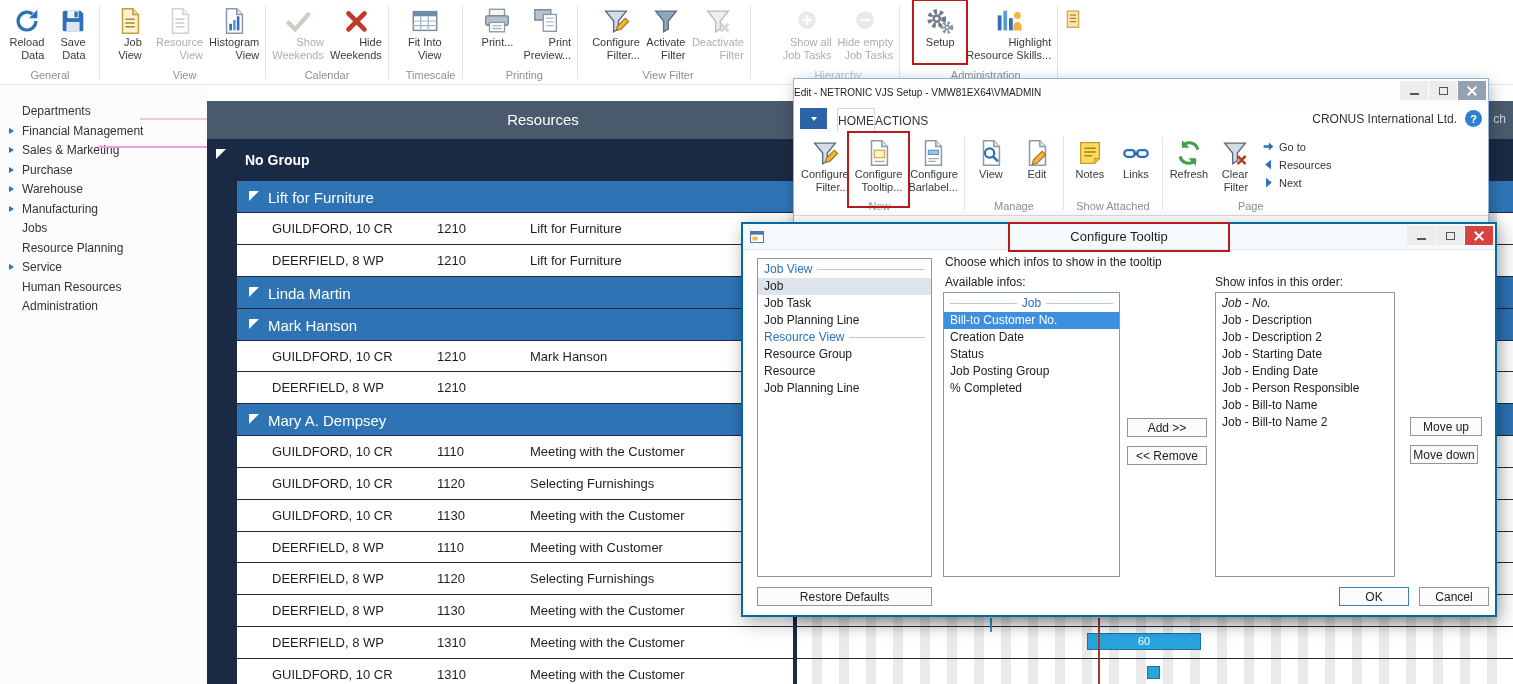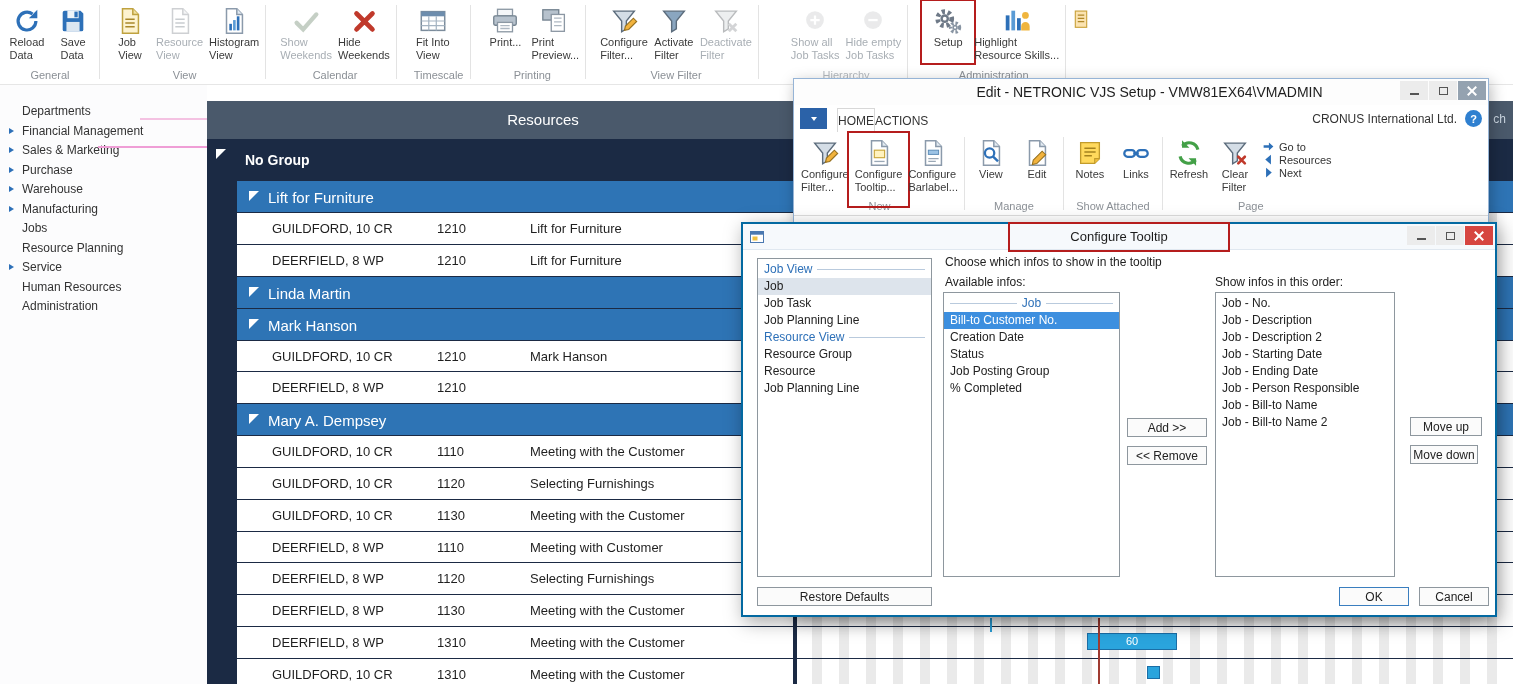--- a/index.html
+++ b/index.html
@@ -3,30 +3,30 @@
 <meta charset="utf-8">
 <style>
 *{margin:0;padding:0;box-sizing:border-box}
 html,body{width:1513px;height:684px;overflow:hidden;background:#fff;font-family:"Liberation Sans",sans-serif}
 #screen{position:relative;width:1513px;height:684px;background:#fff;overflow:hidden}
 
 
 #ribbon{position:absolute;left:0;top:0;width:100%;height:85px;background:#fff;border-bottom:1px solid #e6e6e6;display:flex;align-items:stretch;padding:2px 0 0 4px;z-index:1}
 .rb-group{display:flex;flex-direction:column}
 #ribbon .rb-group[data-gidx="1"]{margin-left:4px}
-#ribbon .rb-group[data-gidx="2"]{margin-left:8px}
+#ribbon .rb-group[data-gidx="2"]{}
 #ribbon .rb-group[data-gidx="3"]{margin-left:10px}
 #ribbon .rb-group[data-gidx="4"]{margin-left:8px}
 #ribbon .rb-group[data-gidx="5"]{margin-left:8px}
 #ribbon .rb-group[data-gidx="6"]{margin-left:26px}
 #ribbon .rb-group[data-gidx="7"]{margin-left:14px}
 .rb-buttons{display:flex;align-items:flex-start;flex:1}
 .rb-label{text-align:center;font-size:11px;color:#8b9096;padding:0 4px 3px;white-space:nowrap}
 .rb-sep{width:1px;background:#e3e3e3;margin:3px 3px 5px}
-.rbtn{position:relative;display:flex;flex-direction:column;align-items:center;min-width:46px;max-width:92px;padding:4px 3px 1px;font-size:11px;color:#3a3a3a;text-align:left;line-height:1.15;cursor:default}
+.rbtn{position:relative;display:flex;flex-direction:column;align-items:center;min-width:46px;max-width:92px;padding:4px 3px 1px;font-size:11px;color:#3a3a3a;text-align:right;line-height:1.15;cursor:default}
 .rbtn .ricon{width:30px;height:30px;display:block}
 .rbtn .ricon svg{width:100%;height:100%;display:block}
 .rlab div{white-space:nowrap;min-height:12px}
 .disabled{color:#a8aeb4}
 .disabled .ricon{opacity:.45;filter:grayscale(.7)}
 .rb-label.disabled{color:#b5babf}
 .rbtn.hl::after{content:"";position:absolute;left:-5px;right:-5px;top:-3px;bottom:-3px;border:2px solid #b51d1d;pointer-events:none}
 .rbtn.partial{min-width:22px;max-width:24px;overflow:hidden}
 .rbtn.partial .ricon{width:26px;height:28px}
 
@@ -52,48 +52,48 @@
 .row.data::after{content:"";position:absolute;left:588px;right:0;top:0;bottom:0;background:repeating-linear-gradient(90deg,#fff 0 17px,#eaeaea 17px 27px)}
 .tri{position:absolute;width:0;height:0;border-top:10px solid #fff;border-right:10px solid transparent}
 .row.dark .tri{left:9px;top:10px}
 .row.grp .tri{left:42px;top:10px}
 .row .lbl{position:absolute;color:#fff;font-size:15px;line-height:1;white-space:nowrap}
 .row.dark .lbl{left:38px;top:14px;font-weight:bold;font-size:14px}
 .row.grp .lbl{left:61px;top:9px}
 .c{position:absolute;top:0;line-height:31px;font-size:13px;color:#1f1f1f;white-space:nowrap}
 .c.loc{left:65px}.c.num{left:230px}.c.desc{left:323px}
 #splitter{position:absolute;left:586px;top:54px;bottom:0;width:4px;background:#1b2a44;z-index:2}
-#gantt-bar{position:absolute;left:1087px;top:633px;width:90px;height:17px;background:#2aa4dd;border:1px solid #1b6ea6;color:#fff;font-size:11px;text-align:center;line-height:15px;z-index:3}
+#gantt-bar{position:absolute;left:1087px;top:633px;width:114px;height:17px;background:#2aa4dd;border:1px solid #1b6ea6;color:#fff;font-size:11px;text-align:center;line-height:15px;z-index:3}
 #gantt-square{position:absolute;left:1147px;top:666px;width:13px;height:13px;background:#2aa4dd;border:1px solid #1b6ea6;z-index:3}
 #gantt-redline{position:absolute;left:1098px;top:618px;width:2px;height:66px;background:#a03b32;z-index:3}
 #gantt-blueline{position:absolute;left:990px;top:618px;width:2px;height:14px;background:#2a9fd8;z-index:3}
 
 
 #edit-dialog{position:absolute;left:793px;top:78px;width:696px;height:539px;background:#fff;border:1px solid #96b4d6;box-shadow:2px 4px 14px rgba(0,0,0,.28);z-index:10}
 .titlebar{height:26px;display:flex;align-items:center;position:relative;background:#fdfdfd}
-.titlebar .ttl{position:absolute;left:17px;right:0;text-align:center;font-size:14px;color:#1e1e1e;white-space:nowrap}
+.titlebar .ttl{position:absolute;left:0;right:0;font-size:10px;color:#1e1e1e;white-space:nowrap}
 .winbtns{position:absolute;right:2px;top:2px;display:flex;z-index:2}
 .wbtn{width:28px;height:19px;margin-left:1px;display:flex;align-items:center;justify-content:center;background:#ececec}
 .g-min{width:9px;height:2px;background:#555;margin-top:7px;display:block}
 .g-max{width:9px;height:8px;border:1.5px solid #555;display:block}
 .wbtn.close-gray{background:#94a2b0}
 .wbtn.close-red{background:#d64540}
 .x1{position:relative;width:12px;height:12px;display:block}
 .x1::before,.x1::after{content:"";position:absolute;left:5px;top:0;width:2px;height:12px;background:#fff}
 .x1::before{transform:rotate(45deg)}.x1::after{transform:rotate(-45deg)}
 .tabrow{height:27px;display:flex;align-items:flex-end;padding:0 6px;background:#fff}
 .appmenu{width:27px;height:21px;background:#2b62a8;display:flex;align-items:center;justify-content:center;margin:0 10px 0 0;align-self:center}
 .dd-tri{width:0;height:0;border-top:4px solid #fff;border-left:3.5px solid transparent;border-right:3.5px solid transparent}
 .tab{padding:5px 0 4px;font-size:12px;color:#333}
 .tab.active{border:1px solid #d8d8d8;border-bottom:none;background:#fff}
 .company{margin-left:auto;font-size:12px;color:#333;align-self:center}
 .helpbtn{width:17px;height:17px;border-radius:50%;background:#2f80d0;color:#fff;font-size:11px;font-weight:bold;display:flex;align-items:center;justify-content:center;margin-left:8px;align-self:center}
 #dlg-ribbon{height:84px;display:flex;align-items:stretch;padding:2px 0 0 4px;border-bottom:1px solid #ddd;background:#fff}
 #dlg-ribbon .rbtn.hl::after{bottom:-14px}
-.small-col{display:flex;flex-direction:column;padding:6px 4px 0}
+.small-col{display:flex;flex-direction:column;gap:5px;padding:6px 4px 0}
 .sbtn{display:flex;align-items:center;gap:4px;font-size:11px;color:#333;white-space:nowrap}
 .sbtn .ricon{width:13px;height:13px;display:block}
 .sbtn .ricon svg{width:100%;height:100%;display:block}
 
 
 #cfg-dialog{position:absolute;left:741px;top:222px;width:756px;height:395px;background:#fff;border:2px solid #0369a1;box-shadow:3px 5px 18px rgba(0,0,0,.35);z-index:20}
 #cfg-title{height:26px;position:relative;display:flex;align-items:center;padding-left:6px;background:#f6f9fc;border-bottom:1px solid #e0e8f0}
 #cfg-title .ttl{position:absolute;left:0;right:0;text-align:center;font-size:13px;color:#1c1c1c;white-space:nowrap}
 #cfg-title-icon{width:16px;height:16px;display:block;z-index:2}
 #title-redbox{position:absolute;left:50%;top:-2px;transform:translateX(-50%);width:222px;height:30px;border:2px solid #b51d1d;pointer-events:none;z-index:3}
@@ -102,21 +102,21 @@
 #cfg-instruction{left:202px;top:5px}
 #cfg-available-label{left:202px;top:25px}
 #cfg-order-label{left:472px;top:25px}
 .listbox{position:absolute;background:#fff;border:1px solid #8e979e;font-size:12px;overflow:hidden;padding-top:2px}
 #cat-list{left:14px;top:8px;width:175px;height:319px}
 #avail-list{left:200px;top:42px;width:177px;height:285px}
 #order-list{left:472px;top:42px;width:180px;height:285px}
 .li-item{padding:1px 6px;line-height:15px;color:#222;white-space:nowrap}
 .li-item.selected{background:#3d8fdf;color:#fff}
 .li-item.sel-soft{background:#dde4ec}
-.li-item.italic{}
+.li-item.italic{font-style:italic}
 .li-header{display:flex;align-items:center;gap:5px;padding:1px 6px;line-height:15px;color:#2d70b8;white-space:nowrap}
 .li-header::after{content:"";flex:1;height:1px;background:#b9cadd}
 .li-header.centered::before{content:"";flex:1;height:1px;background:#b9cadd}
 .btn{position:absolute;height:19px;background:#fbfbfb;border:1px solid #8e979e;font-size:12px;color:#222;display:flex;align-items:center;justify-content:center;font-family:inherit;cursor:default}
 #btn-add{left:384px;top:168px;width:80px}
 #btn-remove{left:384px;top:196px;width:80px}
 #btn-moveup{left:667px;top:167px;width:72px}
 #btn-movedown{left:667px;top:195px;width:68px}
 #btn-restore{left:14px;top:337px;width:175px}
 #btn-ok{left:596px;top:337px;width:70px;border-color:#3a7ebf}

